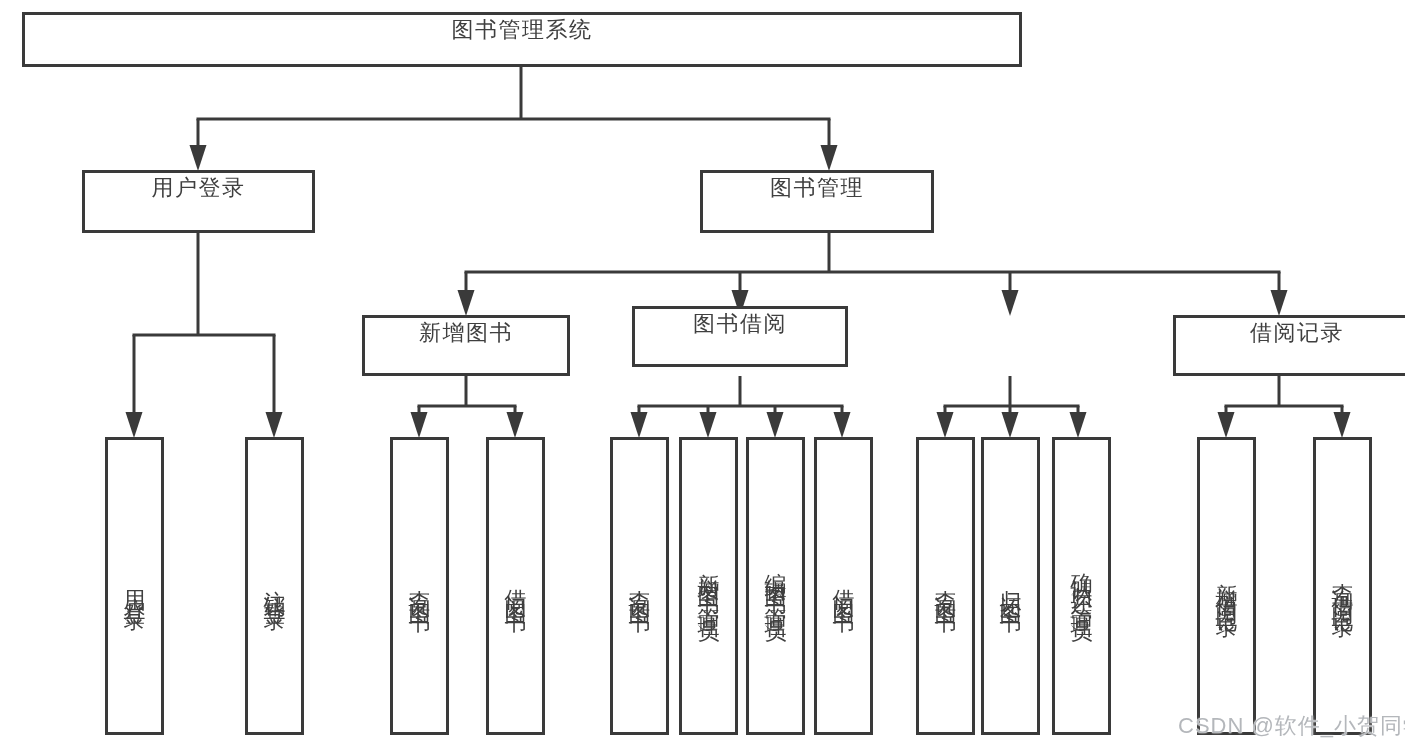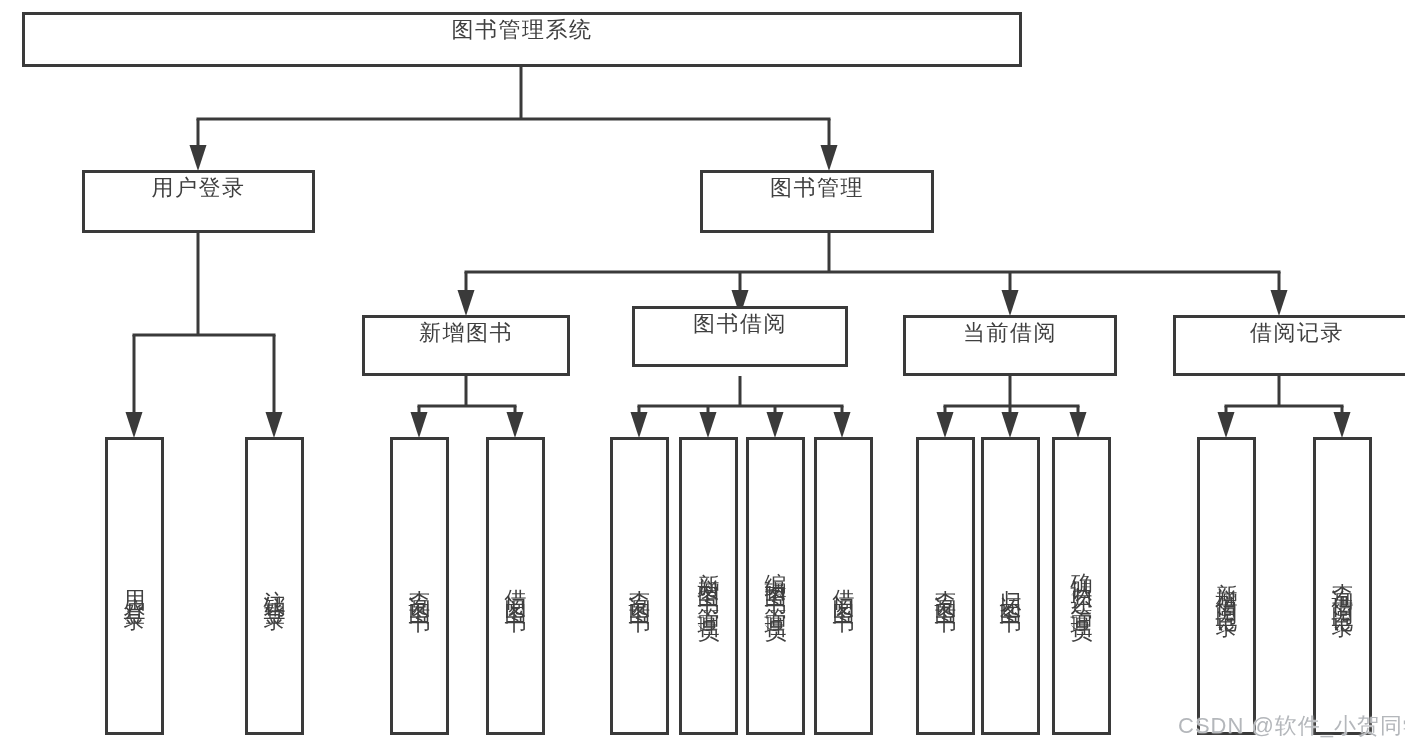--- a/index.html
+++ b/index.html
@@ -144,23 +144,20 @@
   <div class="hbox" style="left:700px;top:170px;width:234px;height:63px">
     <span>图书管理</span>
   </div>
 
   <div class="hbox" style="left:362px;top:315px;width:208px;height:61px">
     <span>新增图书</span>
   </div>
   <div class="hbox" style="left:632px;top:306px;width:216px;height:61px">
     <span>图书借阅</span>
   </div>
-  <div class="hbox" style="left:903px;top:315px;width:214px;height:61px">
-    <span>当前借阅</span>
-  </div>
   <div class="hbox" style="left:1173px;top:315px;width:248px;height:61px">
     <span>借阅记录</span>
   </div>
 
   <div class="vbox" style="left:105px">
     <span>用户登录</span>
   </div>
   <div class="vbox" style="left:245px">
     <span>注销登录</span>
   </div>

